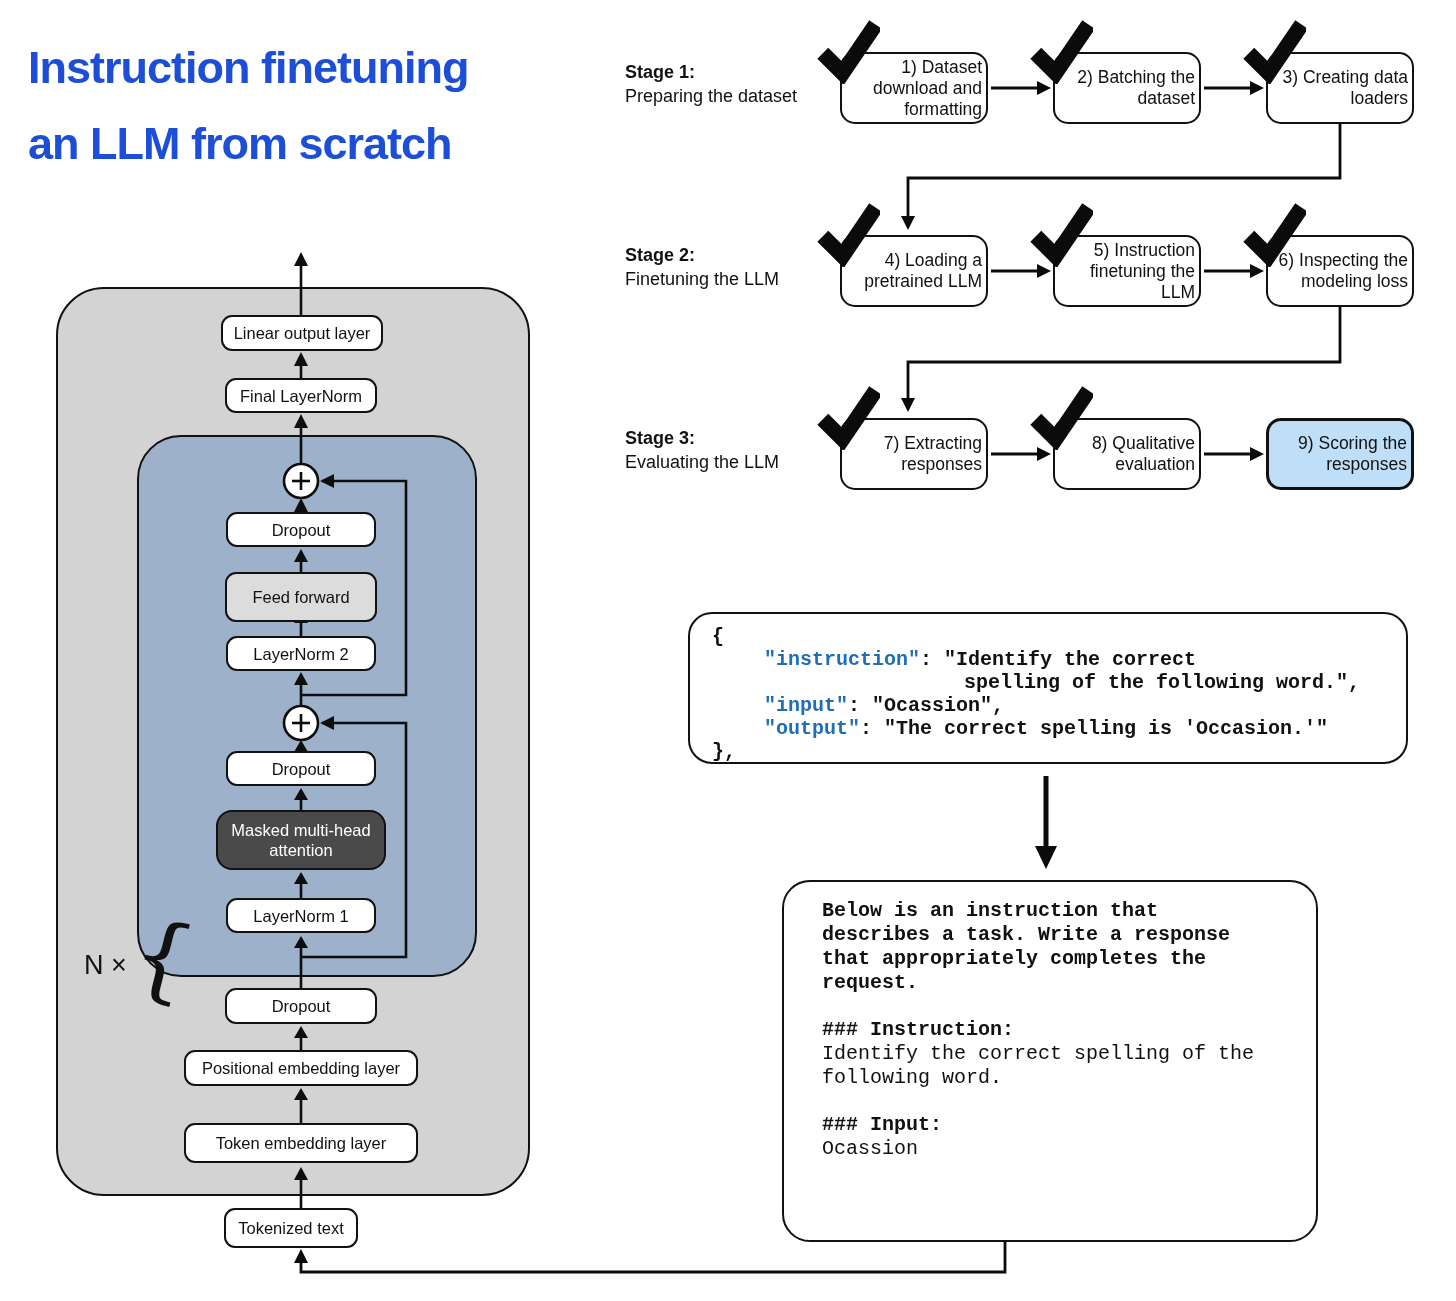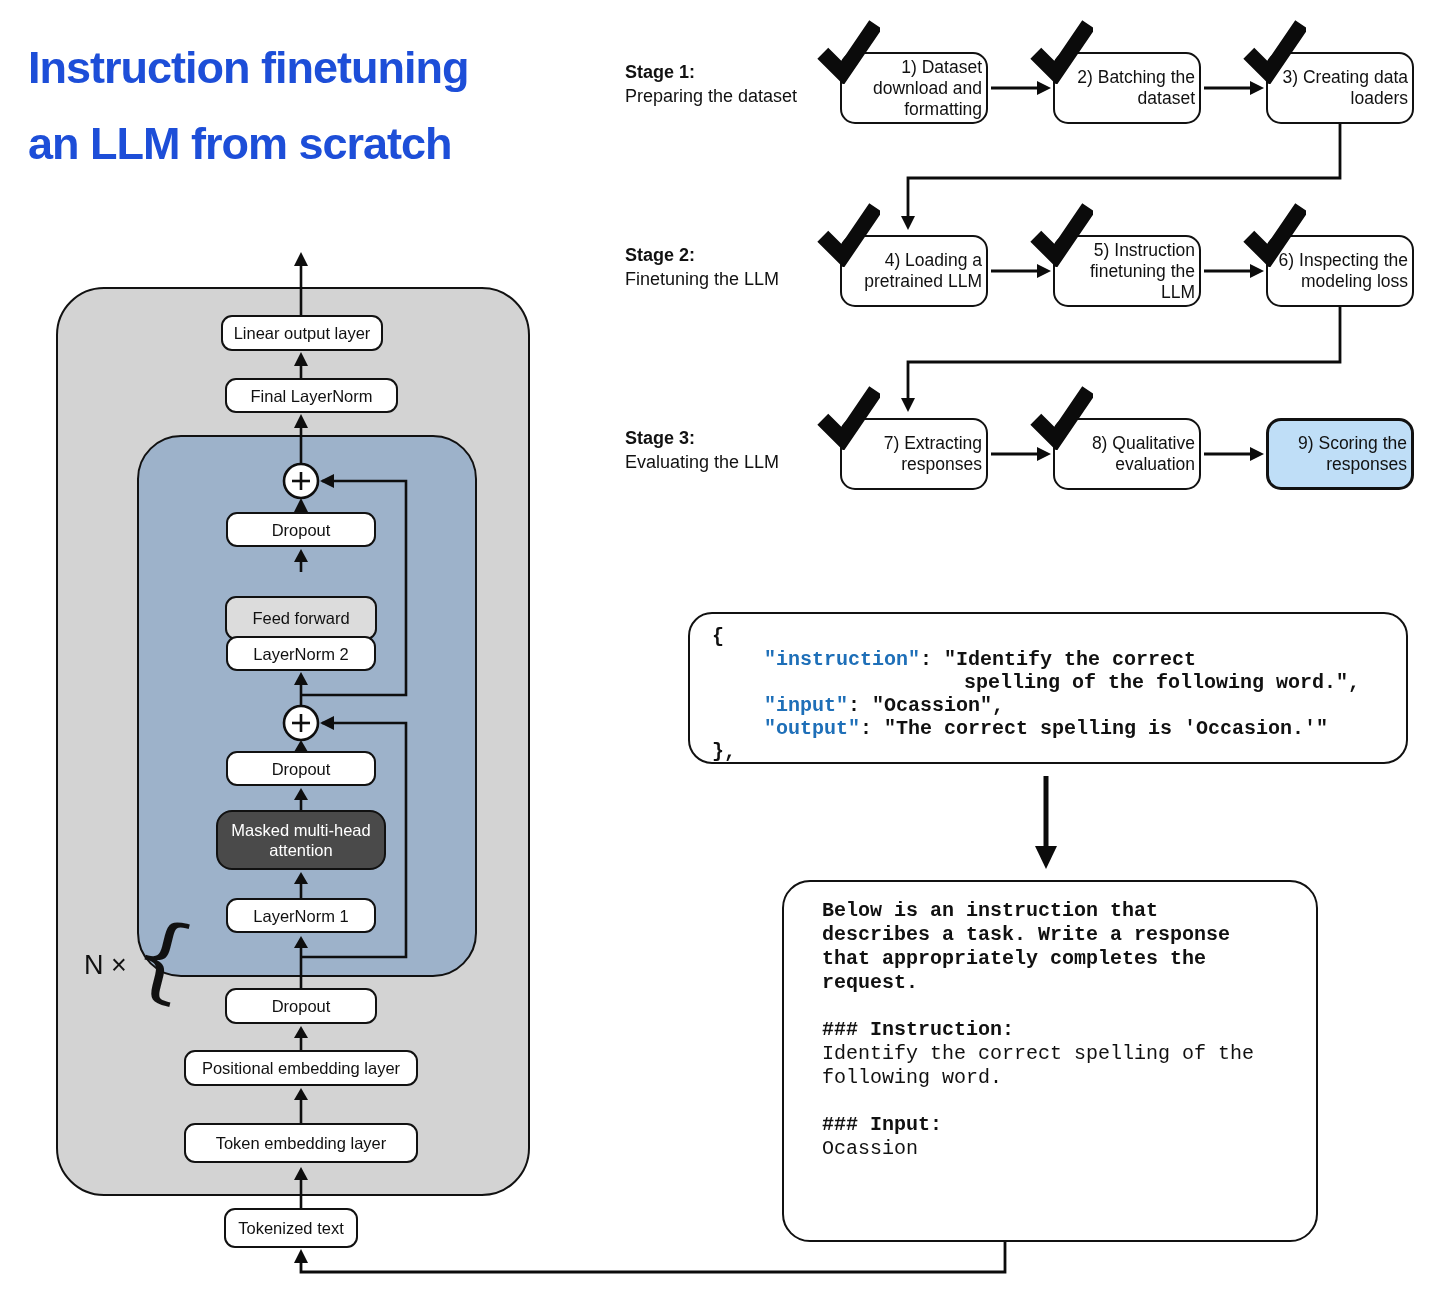--- a/index.html
+++ b/index.html
@@ -135,27 +135,27 @@
     </g>
     <g stroke="#0b0b0b" stroke-width="2.8" fill="none">
       <path d="M1005,1242 V1272 H301 V1262"></path>
       <polygon points="294,1263 308,1263 301,1249" fill="#0b0b0b" stroke="none"></polygon>
     </g>
   </svg>
 
   <div class="archbox" style="left:221px;top:315px;width:162px;height:36px;">
       <span>Linear output layer</span>
     </div>
-  <div class="archbox" style="left:225px;top:378px;width:173px;height:35px;">
+  <div class="archbox" style="left:225px;top:378px;width:152px;height:35px;">
       <span>Final LayerNorm</span>
     </div>
   <div class="archbox" style="left:226px;top:512px;width:150px;height:35px;">
       <span>Dropout</span>
     </div>
-  <div class="archbox ff" style="left:225px;top:596px;width:152px;height:44px;">
+  <div class="archbox ff" style="left:225px;top:572px;width:152px;height:50px;">
       <span>Feed forward</span>
     </div>
   <div class="archbox" style="left:226px;top:636px;width:150px;height:35px;">
       <span>LayerNorm 2</span>
     </div>
   <div class="archbox" style="left:226px;top:751px;width:150px;height:35px;">
       <span>Dropout</span>
     </div>
   <div class="archbox attn" style="left:216px;top:810px;width:170px;height:60px;padding:10px 10px;">
       <span>Masked multi-head attention</span>

